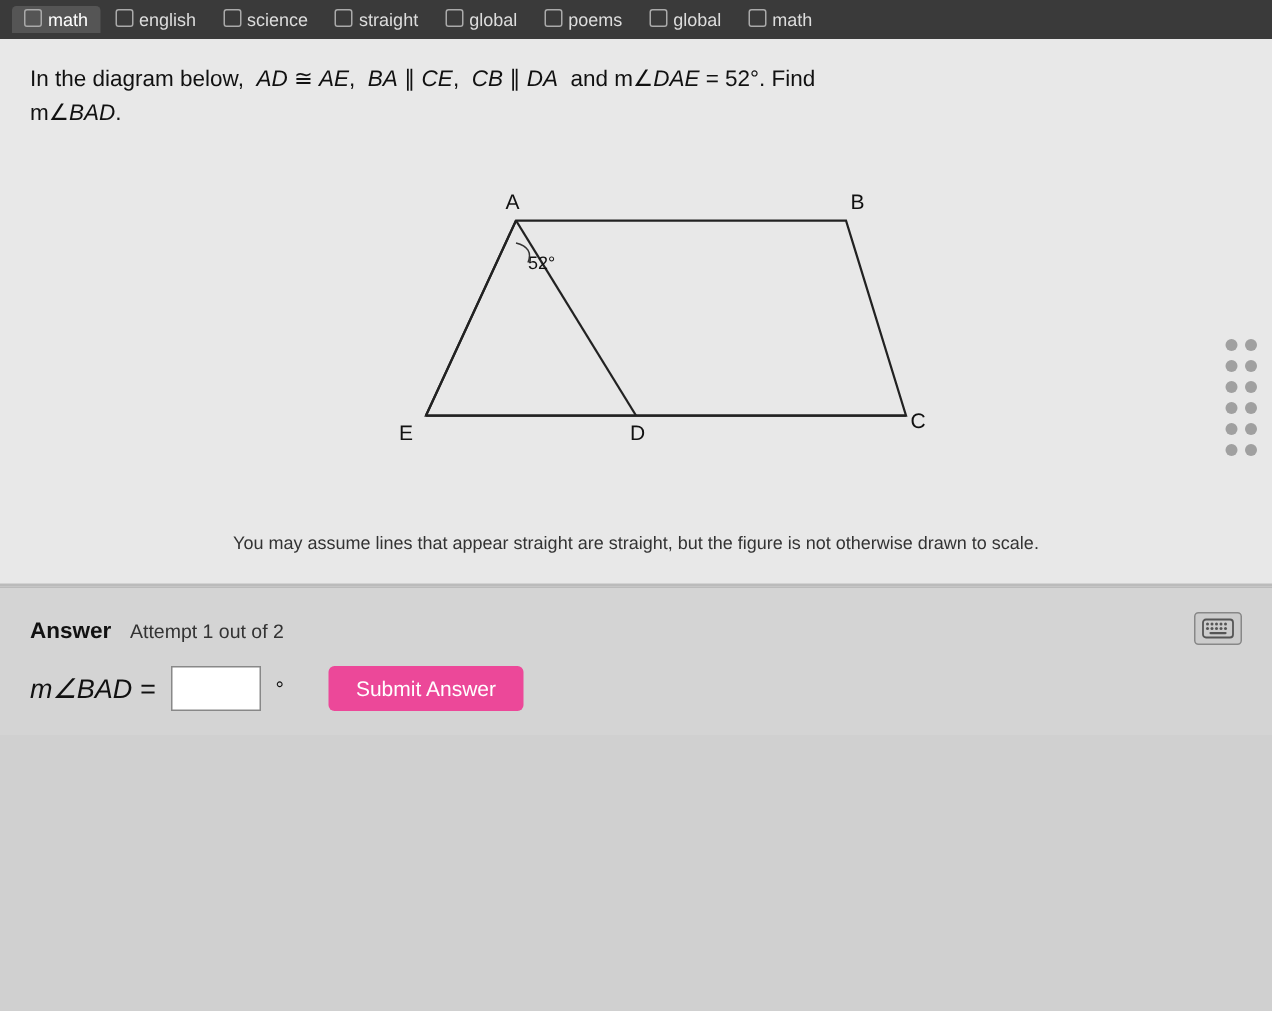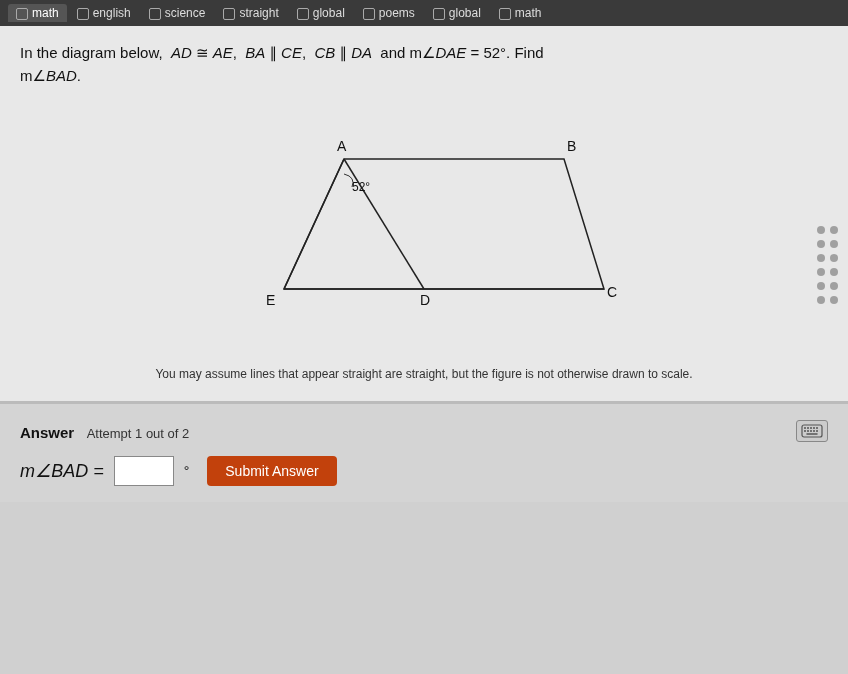--- a/index.html
+++ b/index.html
@@ -19,21 +19,21 @@
       padding: 0 8px;
       height: 26px;
       gap: 2px;
     }
     .nav-item {
       color: #ddd;
       font-size: 12px;
       padding: 2px 8px;
       cursor: pointer;
       display: flex;
-      align-items: flex-end;
+      align-items: flex-start;
       gap: 4px;
       border-radius: 3px 3px 0 0;
     }
     .nav-item.active { background: #555; color: white; }
     .nav-item-icon {
       width: 12px;
       height: 12px;
       border: 1px solid #aaa;
       border-radius: 2px;
       display: inline-block;
@@ -52,21 +52,21 @@
       background: #e8e8e8;
       margin: 0;
       padding: 16px 20px 20px 20px;
       border-bottom: 2px solid #bbb;
     }
 
     .problem-text {
       font-size: 15px;
       color: #111;
       line-height: 1.5;
-      margin-bottom: 22px;
+      margin-bottom: 10px;
     }
 
     
     .diagram-area {
       display: flex;
       justify-content: center;
       align-items: center;
       padding: 10px 0 20px 0;
     }
 
@@ -136,28 +136,28 @@
       font-size: 14px;
       padding: 2px 6px;
     }
 
     .degree-symbol {
       font-size: 14px;
       color: #111;
     }
 
     .submit-btn {
-      background: #c2410c;
+      background: #ec4899;
       color: white;
       border: none;
       padding: 7px 18px;
       font-size: 14px;
       border-radius: 4px;
       cursor: pointer;
-      margin-left: 8px;
+      margin-left: 20px;
     }
 
     
     .dots-decoration {
       position: absolute;
       right: 10px;
       top: 200px;
       display: flex;
       flex-direction: column;
       gap: 6px;

